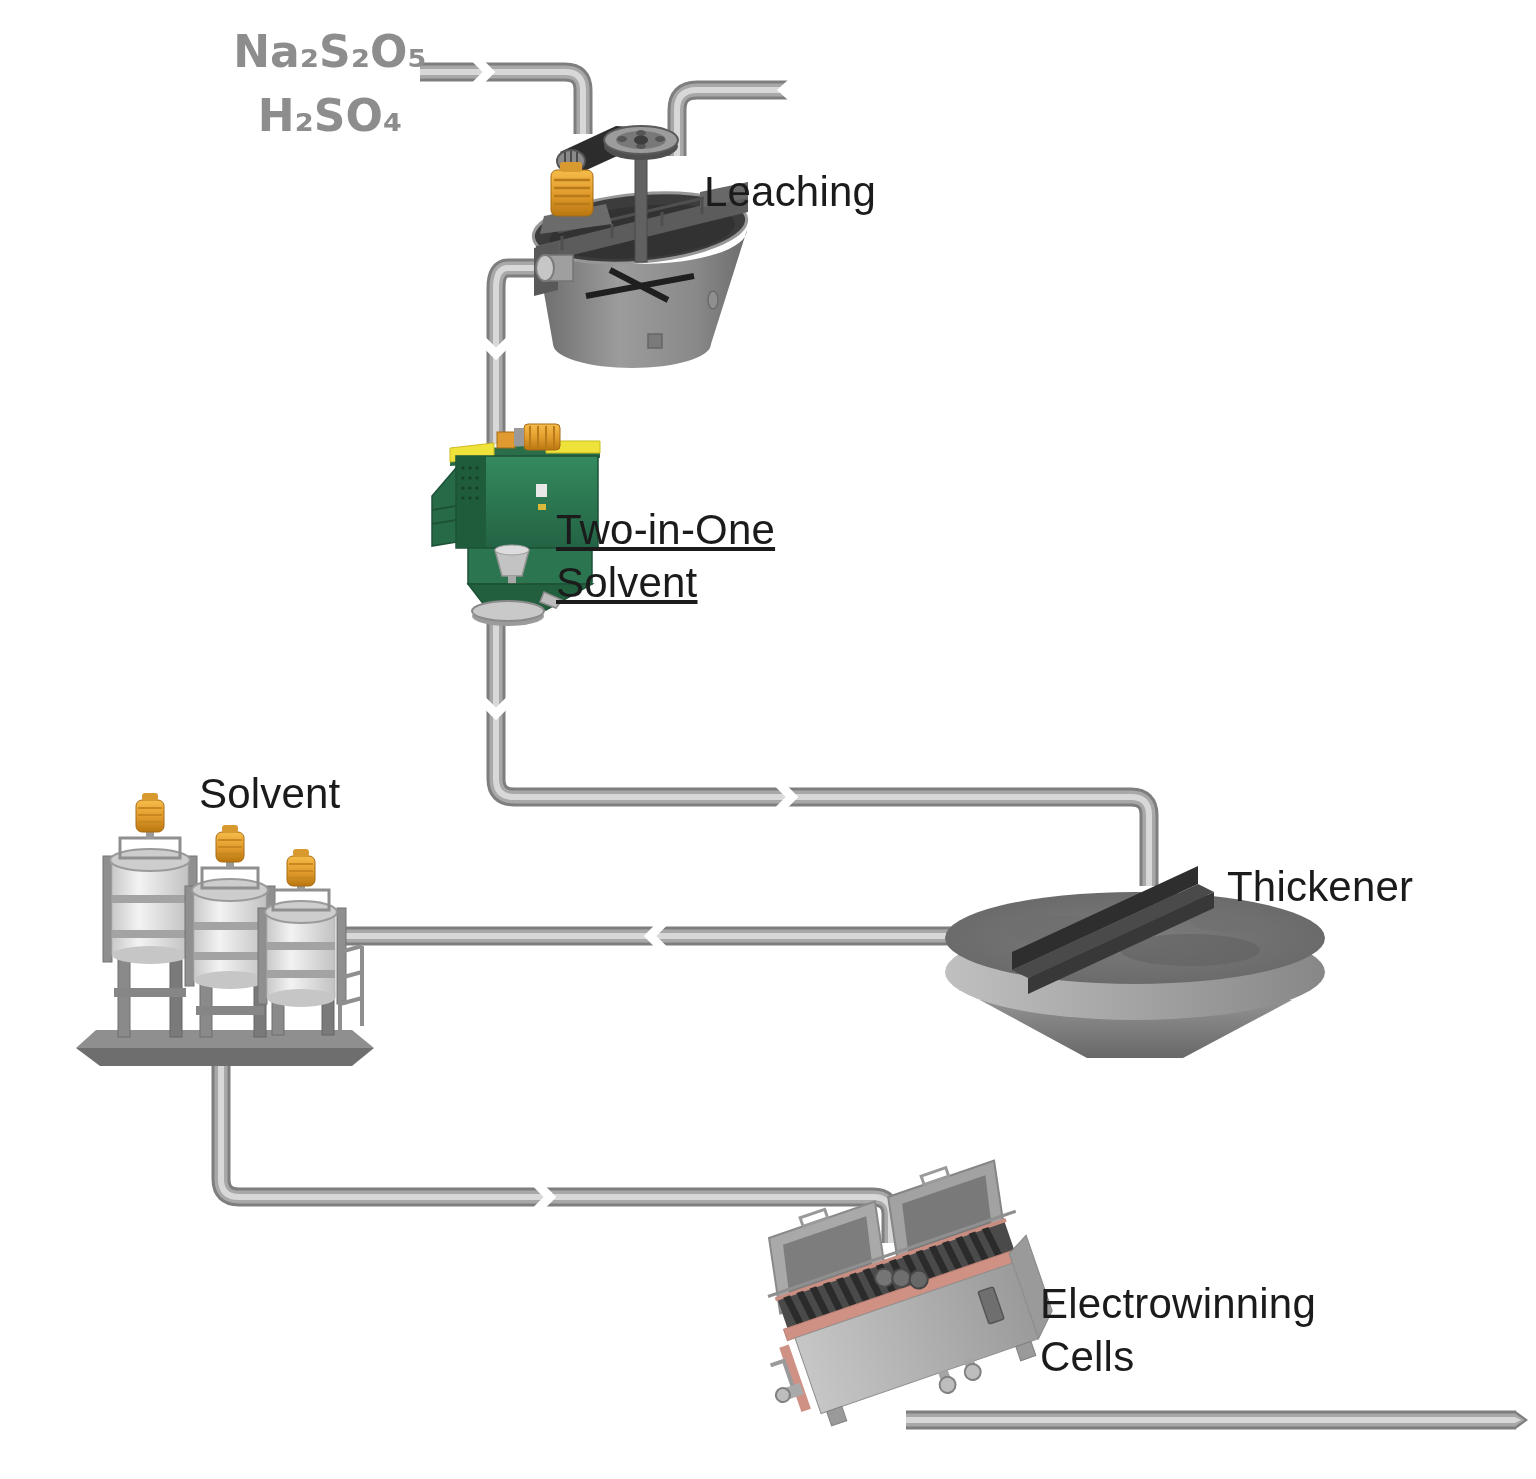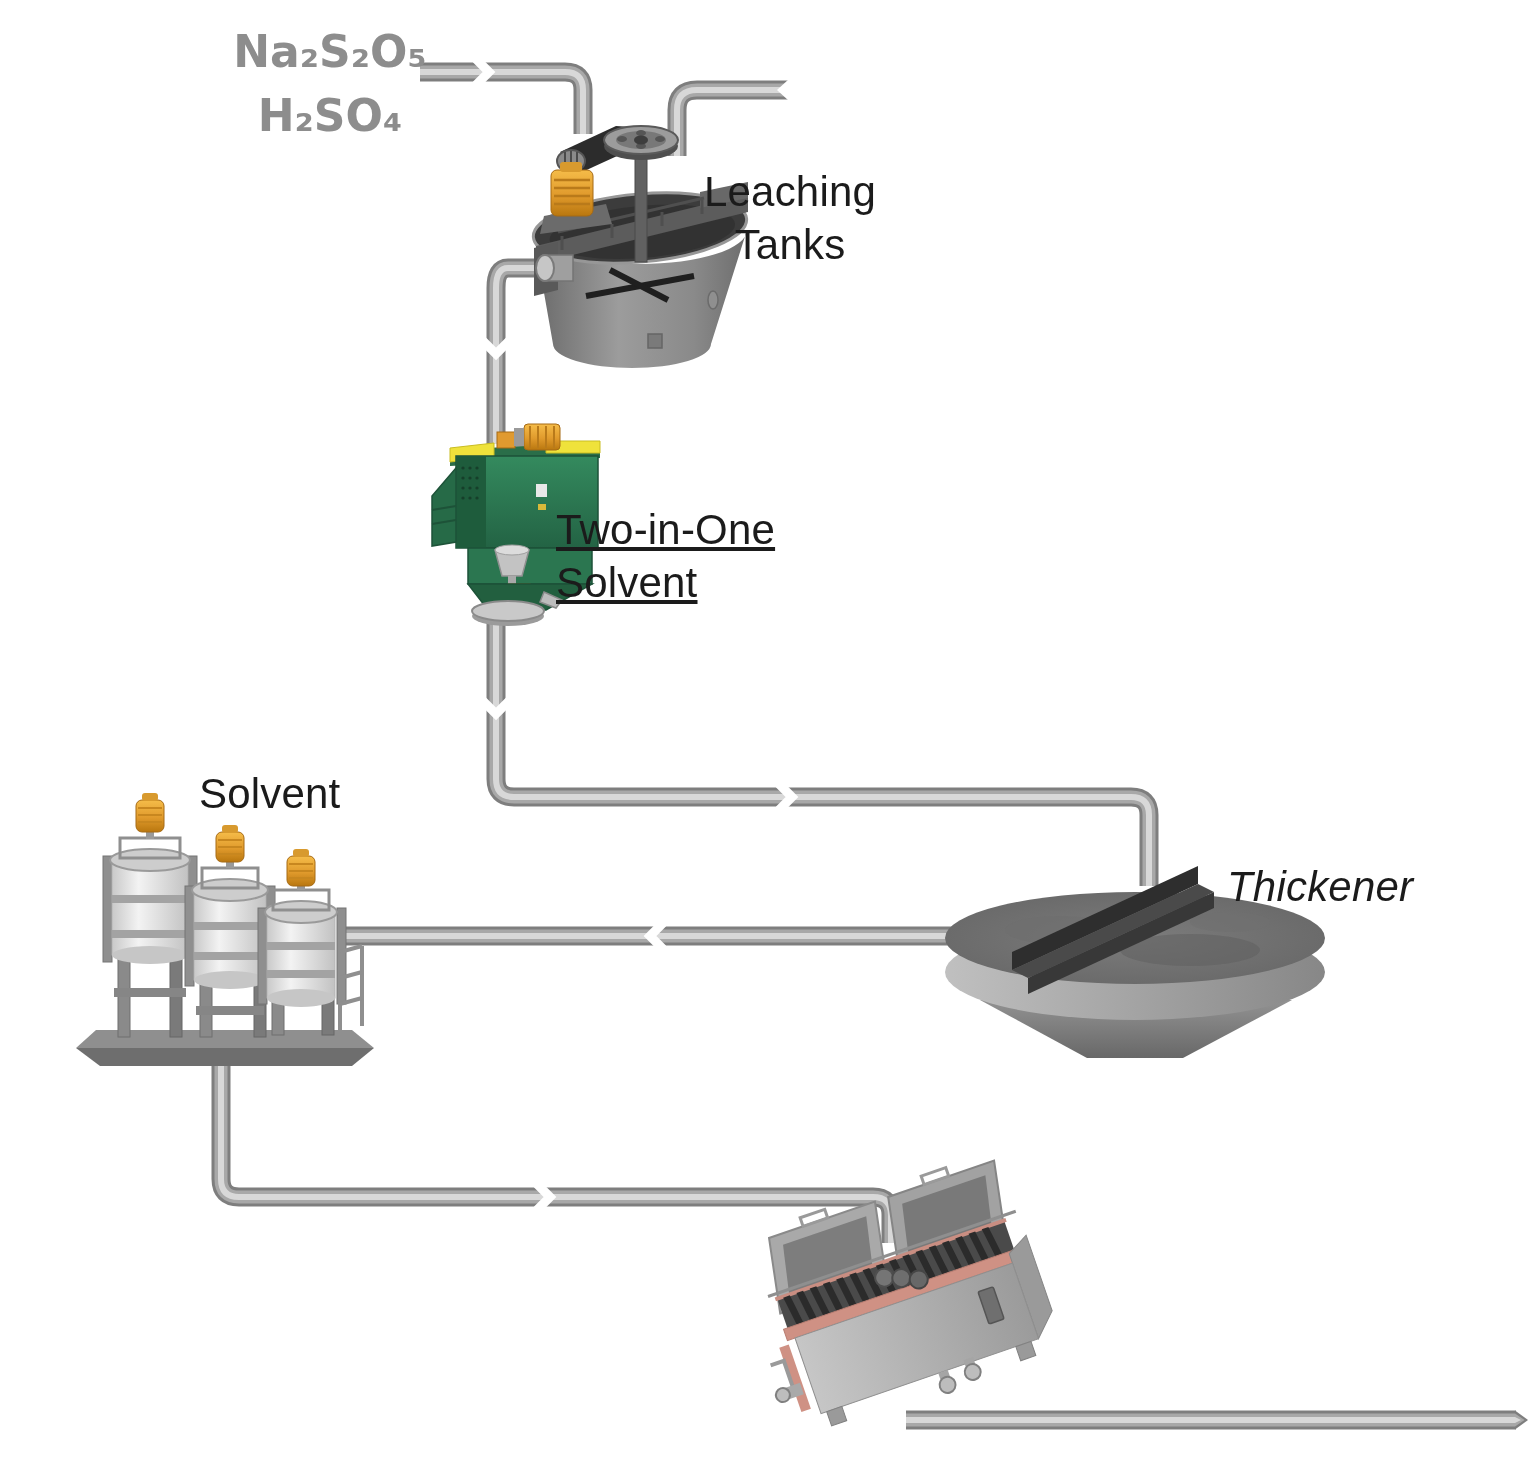--- a/index.html
+++ b/index.html
@@ -3,21 +3,21 @@
 <meta charset="utf-8">
 <style>
   html,body{margin:0;padding:0;background:#ffffff;}
   #stage{position:relative;width:1536px;height:1479px;background:#ffffff;overflow:hidden;
          font-family:"Liberation Sans",sans-serif;border-radius:31px;}
   #scene{position:absolute;left:0;top:0;}
   .lbl{position:absolute;color:#1b1b1b;font-size:42px;line-height:53px;font-weight:500;
        letter-spacing:0.2px;white-space:nowrap;margin-top:19px;}
   #lbl-leaching{left:640px;top:146px;width:300px;text-align:center;}
   #lbl-sampler{left:556px;top:484px;text-align:left;text-decoration:underline;}
-  #lbl-thickener{left:1227px;top:841px;text-align:right;font-style:italic;}
+  #lbl-thickener{left:1227px;top:841px;text-align:right;}
   #lbl-solvent{left:199px;top:748px;text-align:right;}
   #lbl-electro{left:1040px;top:1258px;text-align:left;}
   .chem{position:absolute;left:206px;top:20px;width:248px;text-align:center;
         font-family:"DejaVu Sans",sans-serif;font-weight:bold;font-size:44px;line-height:64px;
         color:#8d8d8d;}
   
   .po{fill:none;stroke:#7e7e7e;stroke-width:19;stroke-linecap:butt;}
   .pm{fill:none;stroke:#a8a8a8;stroke-width:13;stroke-linecap:butt;}
   .pi{fill:none;stroke:#d8d8d8;stroke-width:6;stroke-linecap:butt;}
   .chev{fill:none;stroke:#ffffff;stroke-width:9;stroke-linecap:butt;stroke-linejoin:miter;}
@@ -396,30 +396,33 @@
   </g>
 </svg>
 
   <div class="chem">
     <div>Na₂S₂O₅</div>
     <div>H₂SO₄</div>
   </div>
 
   <div class="lbl" id="lbl-leaching">
     <div>Leaching</div>
-    <div>Tanks</div>
   </div>
 
   <div class="lbl" id="lbl-sampler">
     <div>Two-in-One</div>
     <div>Solvent</div>
   </div>
 
   <div class="lbl" id="lbl-thickener">
     <div>Thickener</div>
   </div>
 
   <div class="lbl" id="lbl-solvent">
     <div>Solvent</div>
   </div>
 
+  <div class="lbl" id="lbl-electro">
+    <div>Electrowinning</div>
+    <div>Cells</div>
+  </div>
 
 </div>
 
 </body></html>

